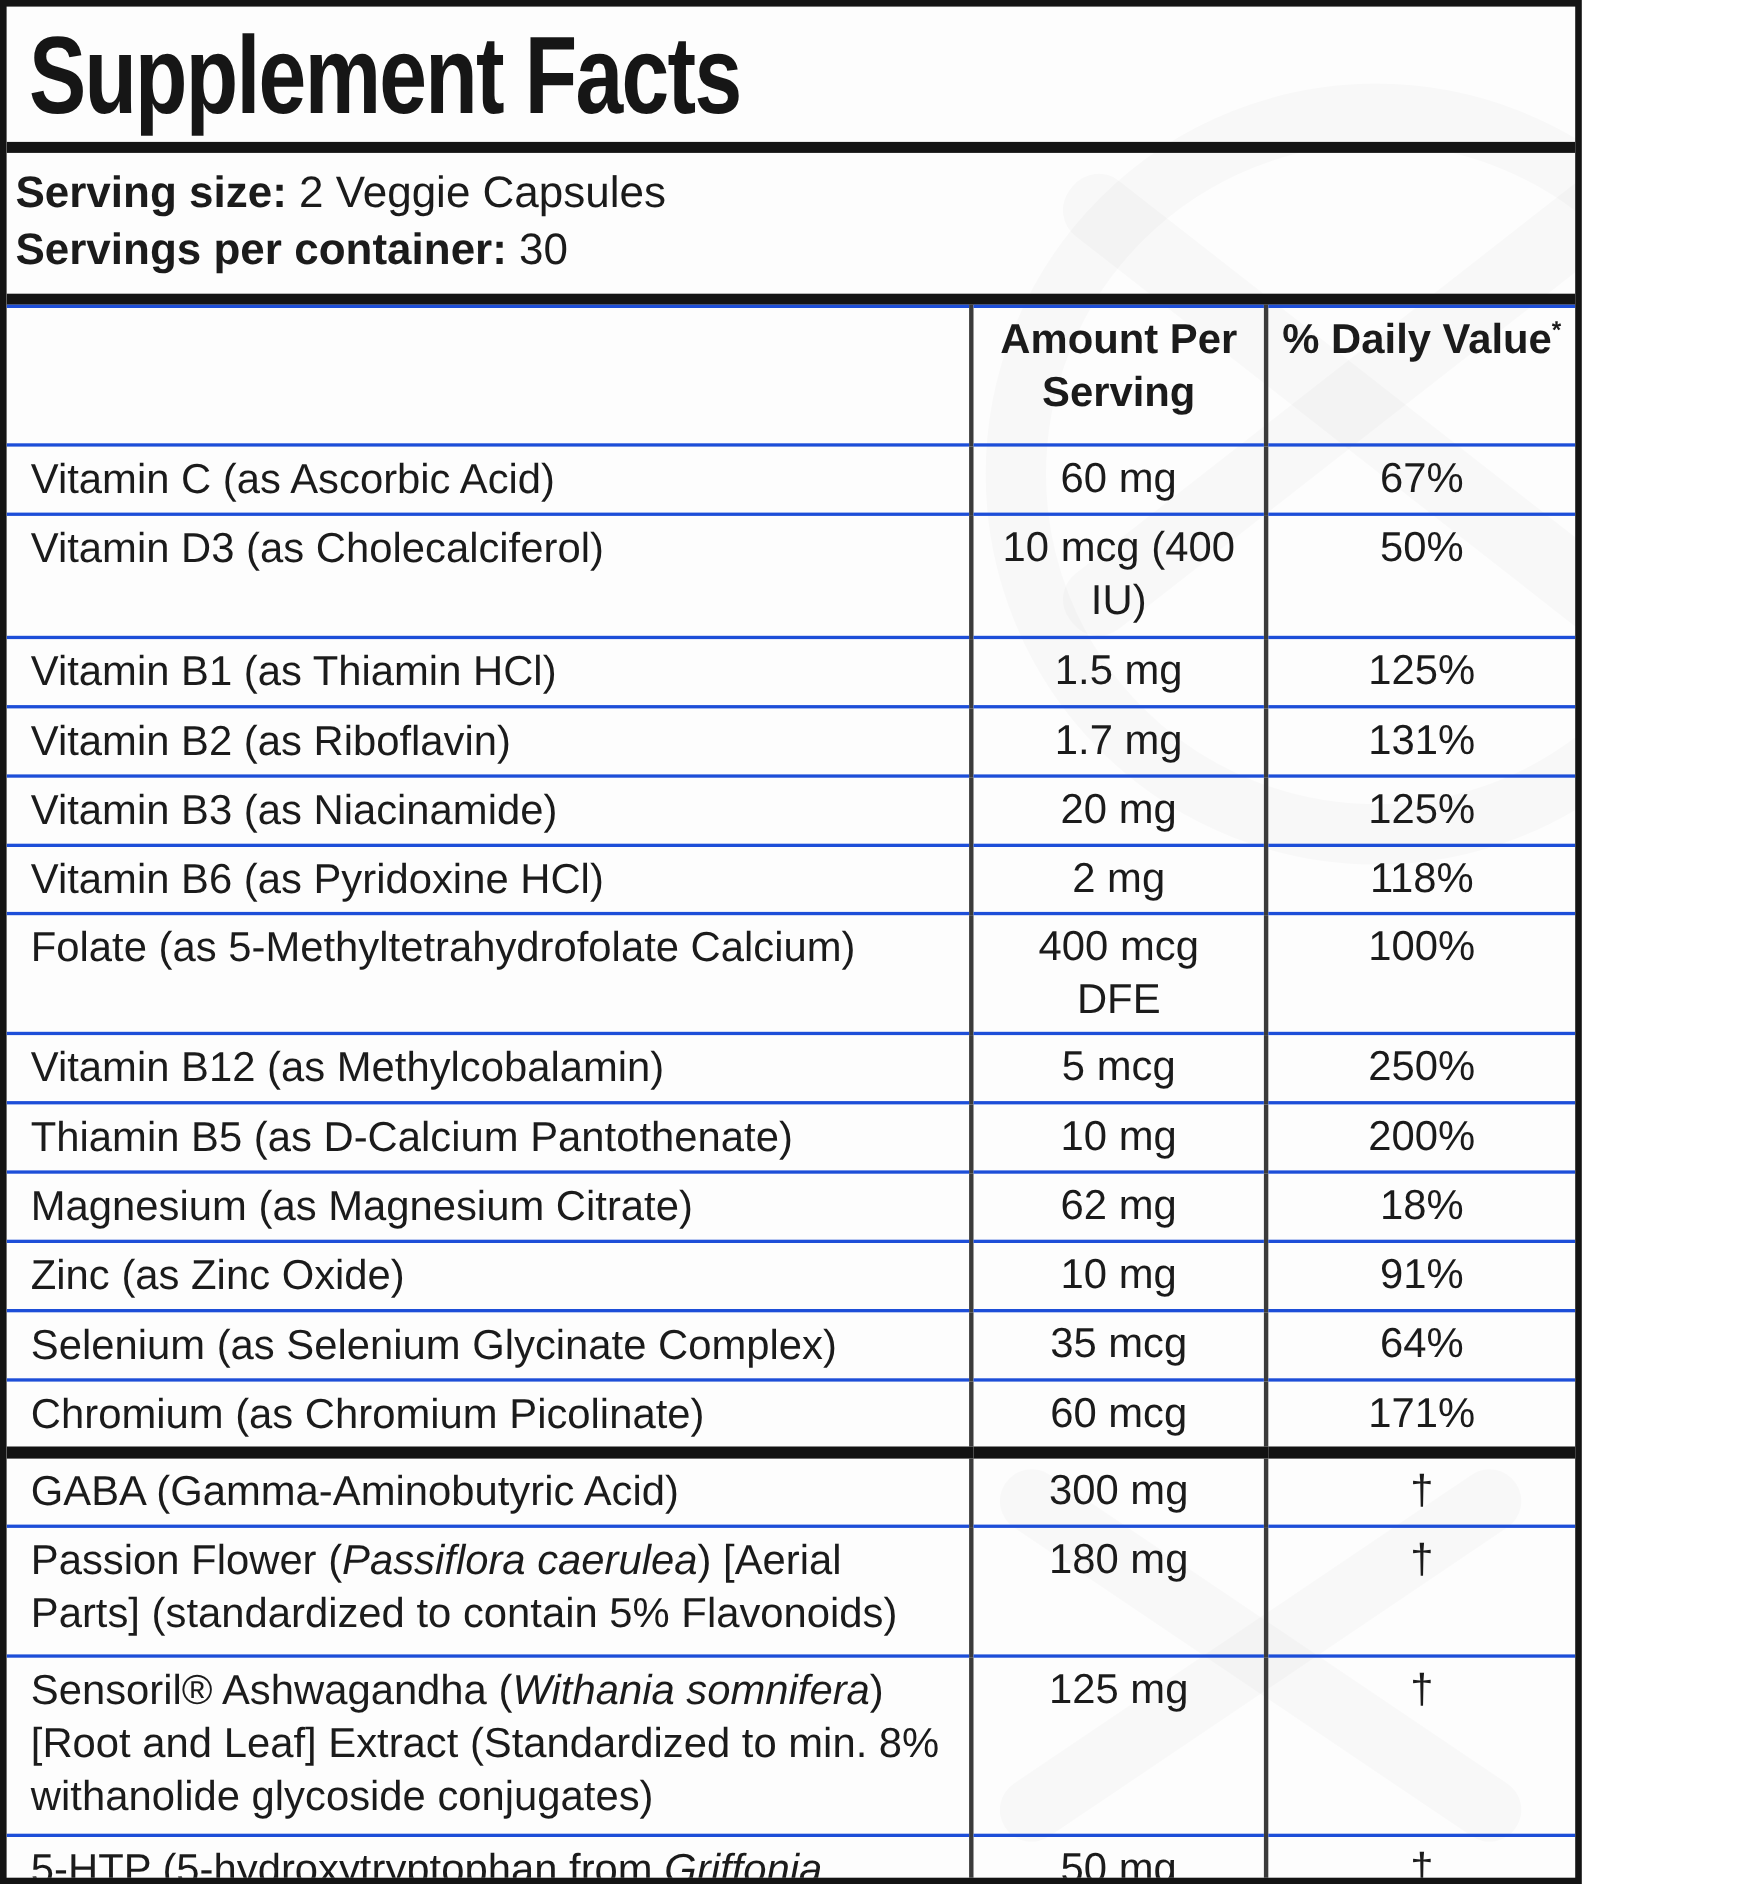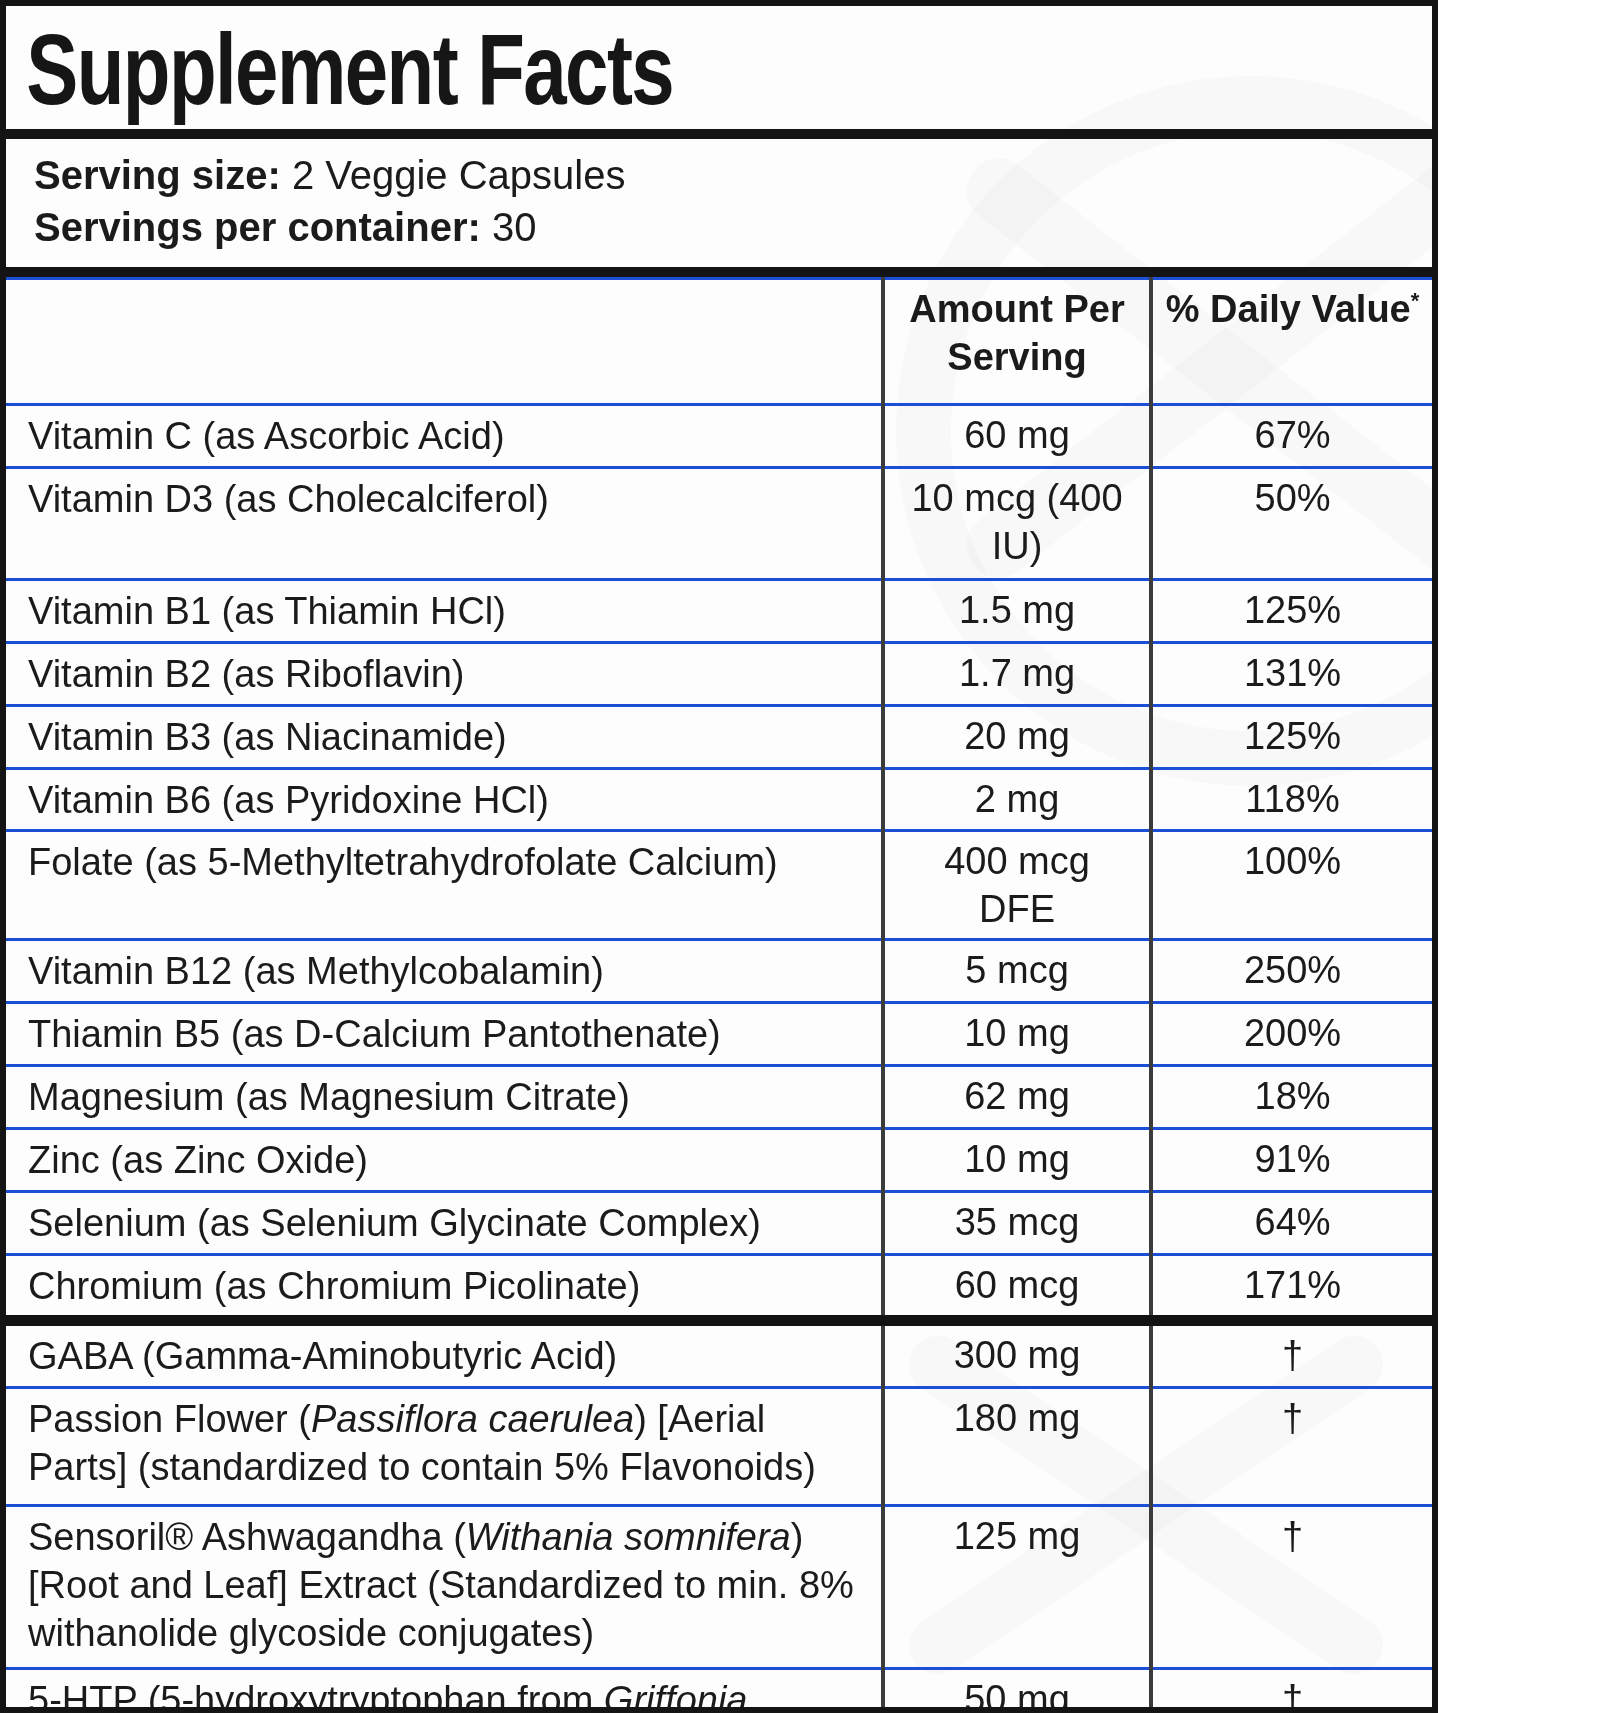--- a/index.html
+++ b/index.html
@@ -40,21 +40,21 @@
     line-height: 0.95;
     letter-spacing: -2px;
     color: #161616;
     transform: scaleX(0.78);
     transform-origin: left center;
     white-space: nowrap;
   }
   .rule { height: 10px; background: #141414; }
 
   .serving {
-    padding: 10px 20px 14px 28px;
+    padding: 10px 20px 14px 8px;
     font-size: 40px;
     line-height: 1.3;
   }
   .serving .lbl { font-weight: bold; }
   .serving .val { font-weight: normal; }
 
   table.facts {
     width: 100%;
     border-collapse: collapse;
     table-layout: fixed;

